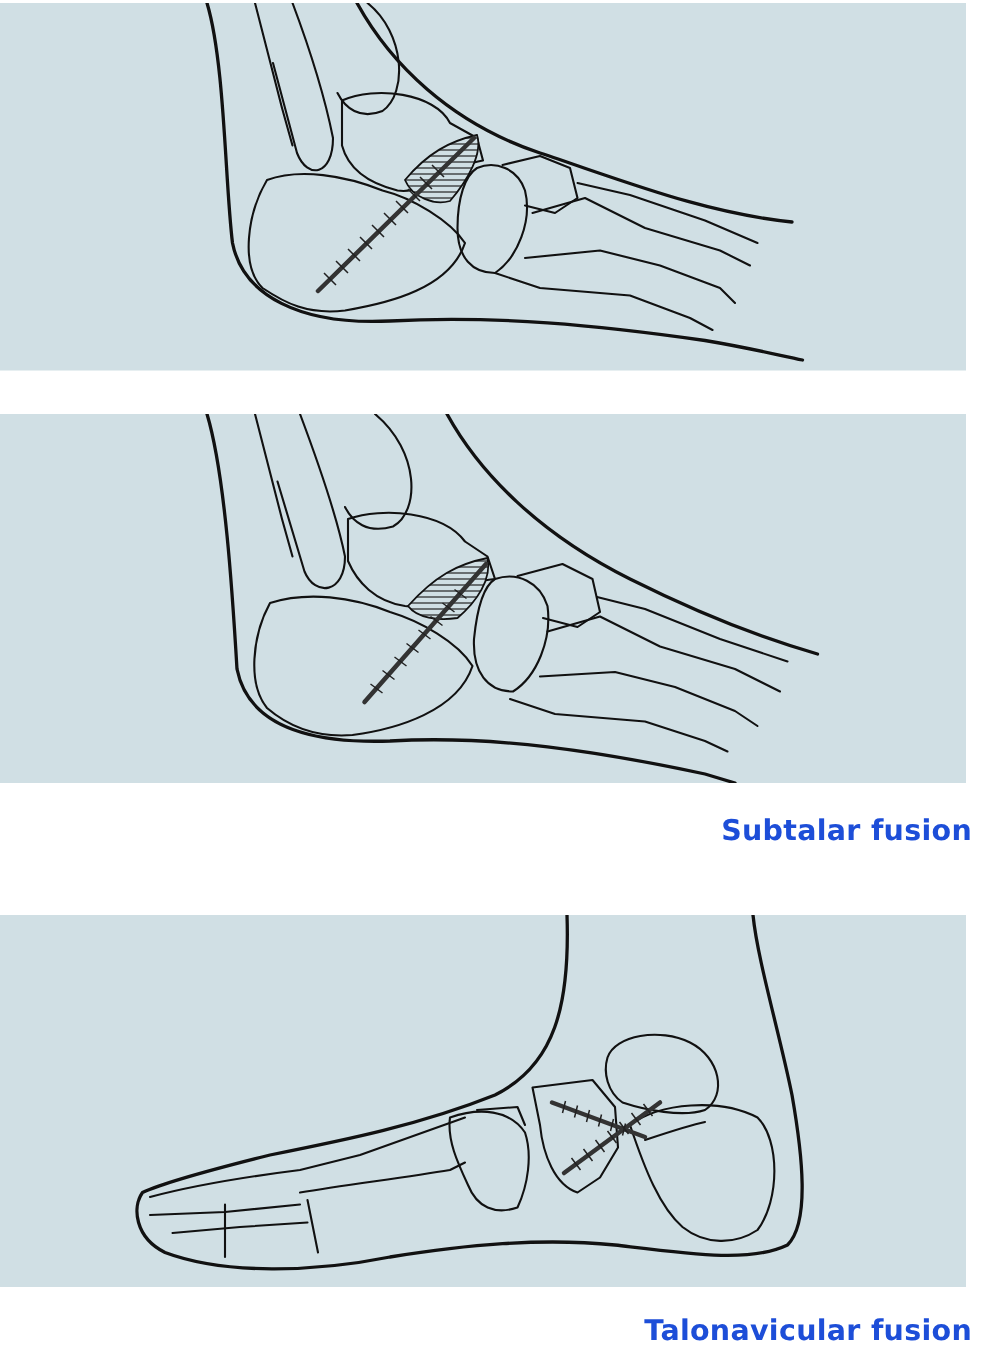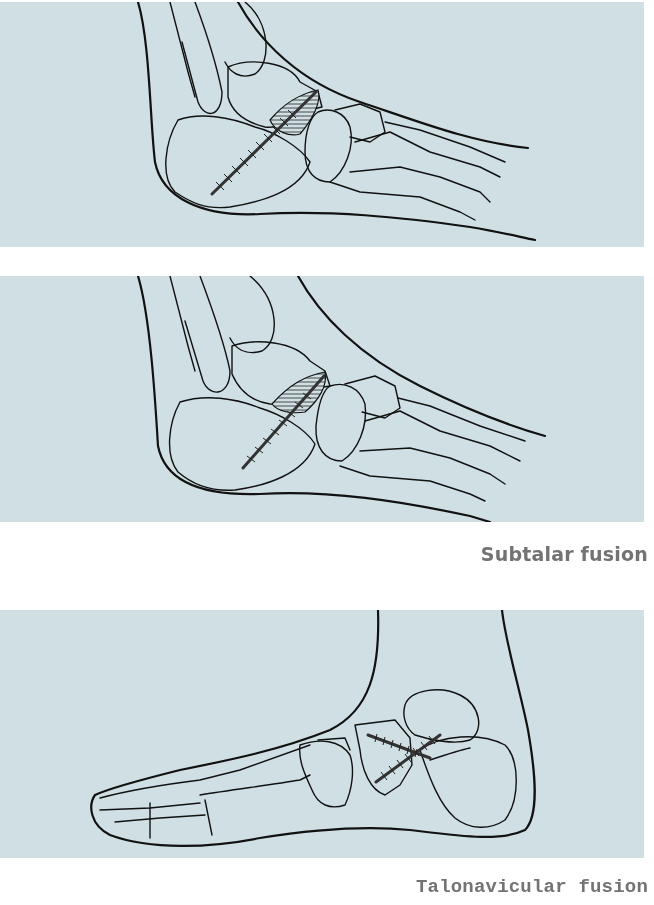--- a/index.html
+++ b/index.html
@@ -1,19 +1,19 @@
 <!DOCTYPE html>
 <html><head>
 <meta charset="utf-8">
 <style>
   html,body{margin:0;padding:0;background:#ffffff;}
   body{width:654px;height:905px;position:relative;overflow:hidden;font-family:"DejaVu Sans",sans-serif;}
   .panel{position:absolute;left:0;width:644px;background:#d0dfe4;overflow:hidden;}
   .panel svg{position:absolute;left:0;top:0;}
-  .caption{position:absolute;right:6px;font-weight:bold;font-size:19px;color:#737373;letter-spacing:0.2px;}
+  .caption{position:absolute;right:6px;font-weight:bold;font-size:19px;color:#1d4ed8;letter-spacing:0.2px;}
   .ink{fill:none;stroke:#111;stroke-width:1.4;stroke-linejoin:round;stroke-linecap:round;}
   .skin{fill:none;stroke:#111;stroke-width:2.2;stroke-linecap:round;}
   .screw{stroke:#333;stroke-width:3;stroke-linecap:round;}
   .thread{stroke:#222;stroke-width:1;}
   .hatch{fill:url(#hatch);stroke:#111;stroke-width:1.2;}
 </style>
 </head>
 <body>
 
 <svg width="0" height="0" style="position:absolute">
@@ -82,13 +82,13 @@
     <path class="ink" d="M405,95 C410,80 440,75 460,85 C480,95 485,120 470,130 C455,135 430,130 415,125 C405,118 402,105 405,95 Z"></path>
     <path class="ink" d="M420,140 C440,125 480,122 505,135 C520,150 520,190 505,210 C490,220 470,220 455,208 C440,195 430,170 420,140 Z"></path>
     <path class="ink" d="M430,150 C445,145 460,140 470,138"></path>
     <line class="screw" x1="368" y1="125" x2="430" y2="148"></line>
     <line class="screw" x1="376" y1="172" x2="440" y2="125"></line>
     <path class="thread" d="M376,128 l1,-4 M384,131 l1,-4 M392,134 l1,-4 M400,137 l1,-4 M408,140 l1,-4 M416,143 l1,-4 M376,128 l-1,4 M384,131 l-1,4 M392,134 l-1,4 M400,137 l-1,4 M408,140 l-1,4 M416,143 l-1,4"></path>
     <path class="thread" d="M384,166 l-3,-4 M392,160 l-3,-4 M400,154 l-3,-4 M408,148 l-3,-4 M416,142 l-3,-4 M424,136 l-3,-4 M432,130 l-3,-4 M384,166 l3,4 M392,160 l3,4 M400,154 l3,4 M408,148 l3,4 M416,142 l3,4 M424,136 l3,4 M432,130 l3,4"></path>
   </svg>
 </div>
 
-<div class="caption" style="top:876px;font-family:Liberation Mono, monospace;">Talonavicular fusion</div>
+<div class="caption" style="top:876px;">Talonavicular fusion</div>
 
 </body></html>

